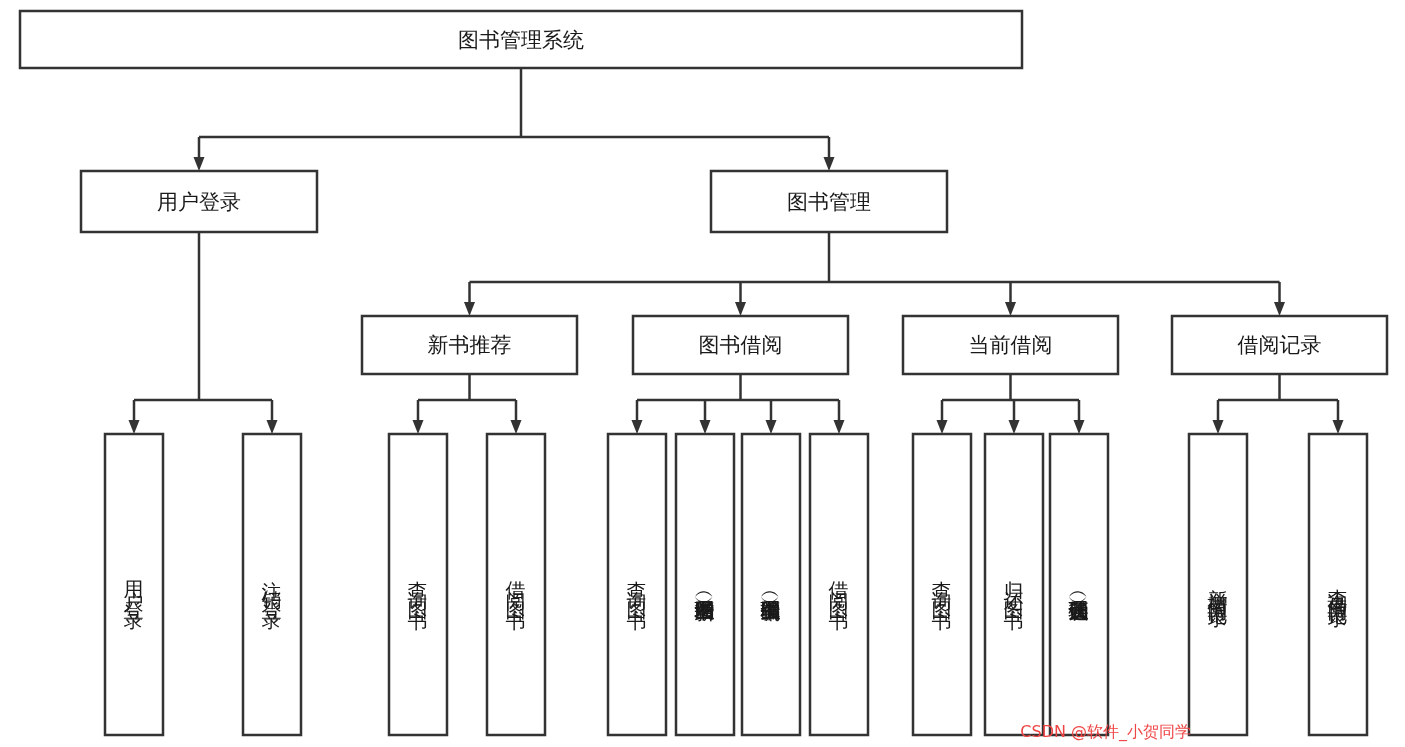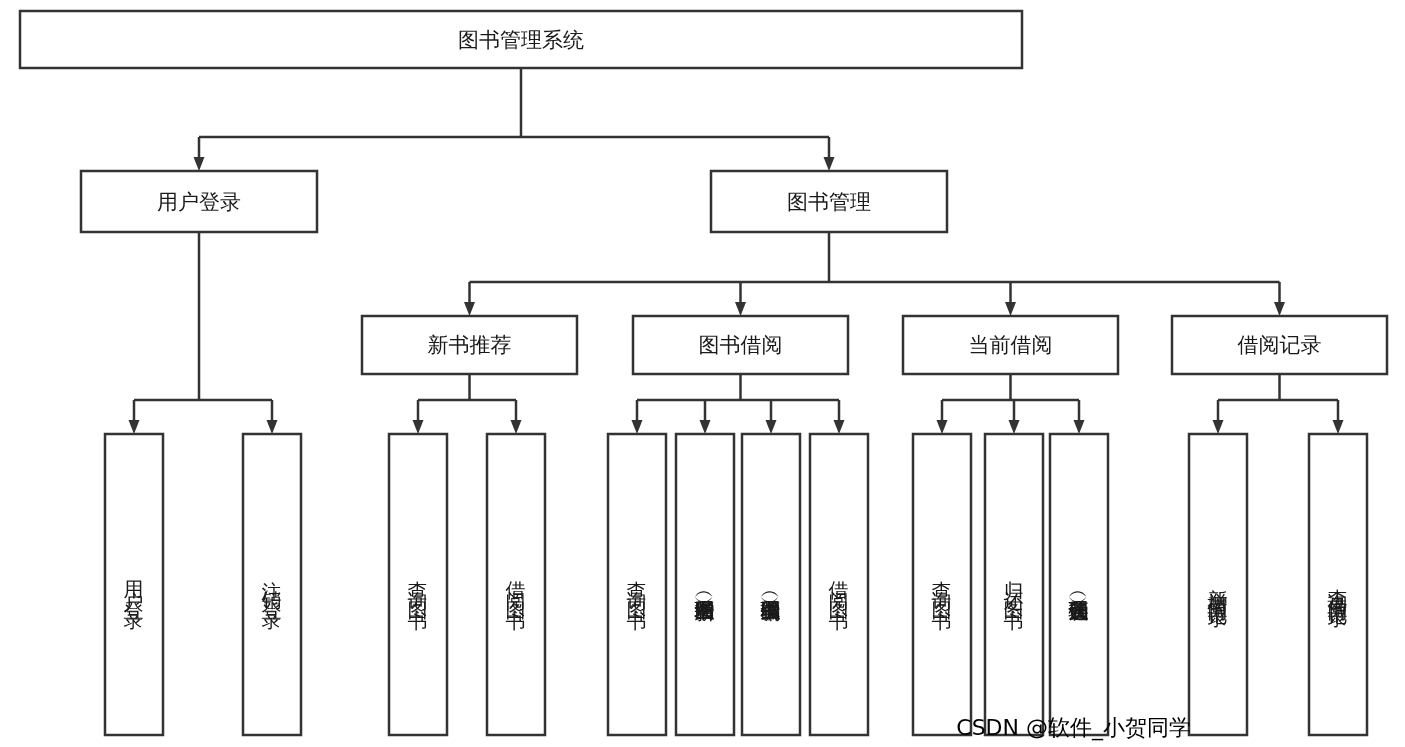--- a/index.html
+++ b/index.html
@@ -60,22 +60,22 @@
     justify-content: center;
     text-align: center;
     white-space: nowrap;
     pointer-events: none;
   }
   .watermark {
     position: absolute;
     right: 8px;
     bottom: 4px;
     font-family: "DejaVu Sans", "Liberation Sans", sans-serif;
-    font-size: 22px;
-    color: #000000;
+    font-size: 16px;
+    color: #ef4444;
   }
 </style>
 </head>
 <body>
 
 <div id="diagram-root">
   <svg id="tree-svg" viewBox="0 0 1405 747">
     <g id="edges-layer">
         <g>
           <line x1="521" y1="68" x2="521" y2="137" class="edge"></line>

